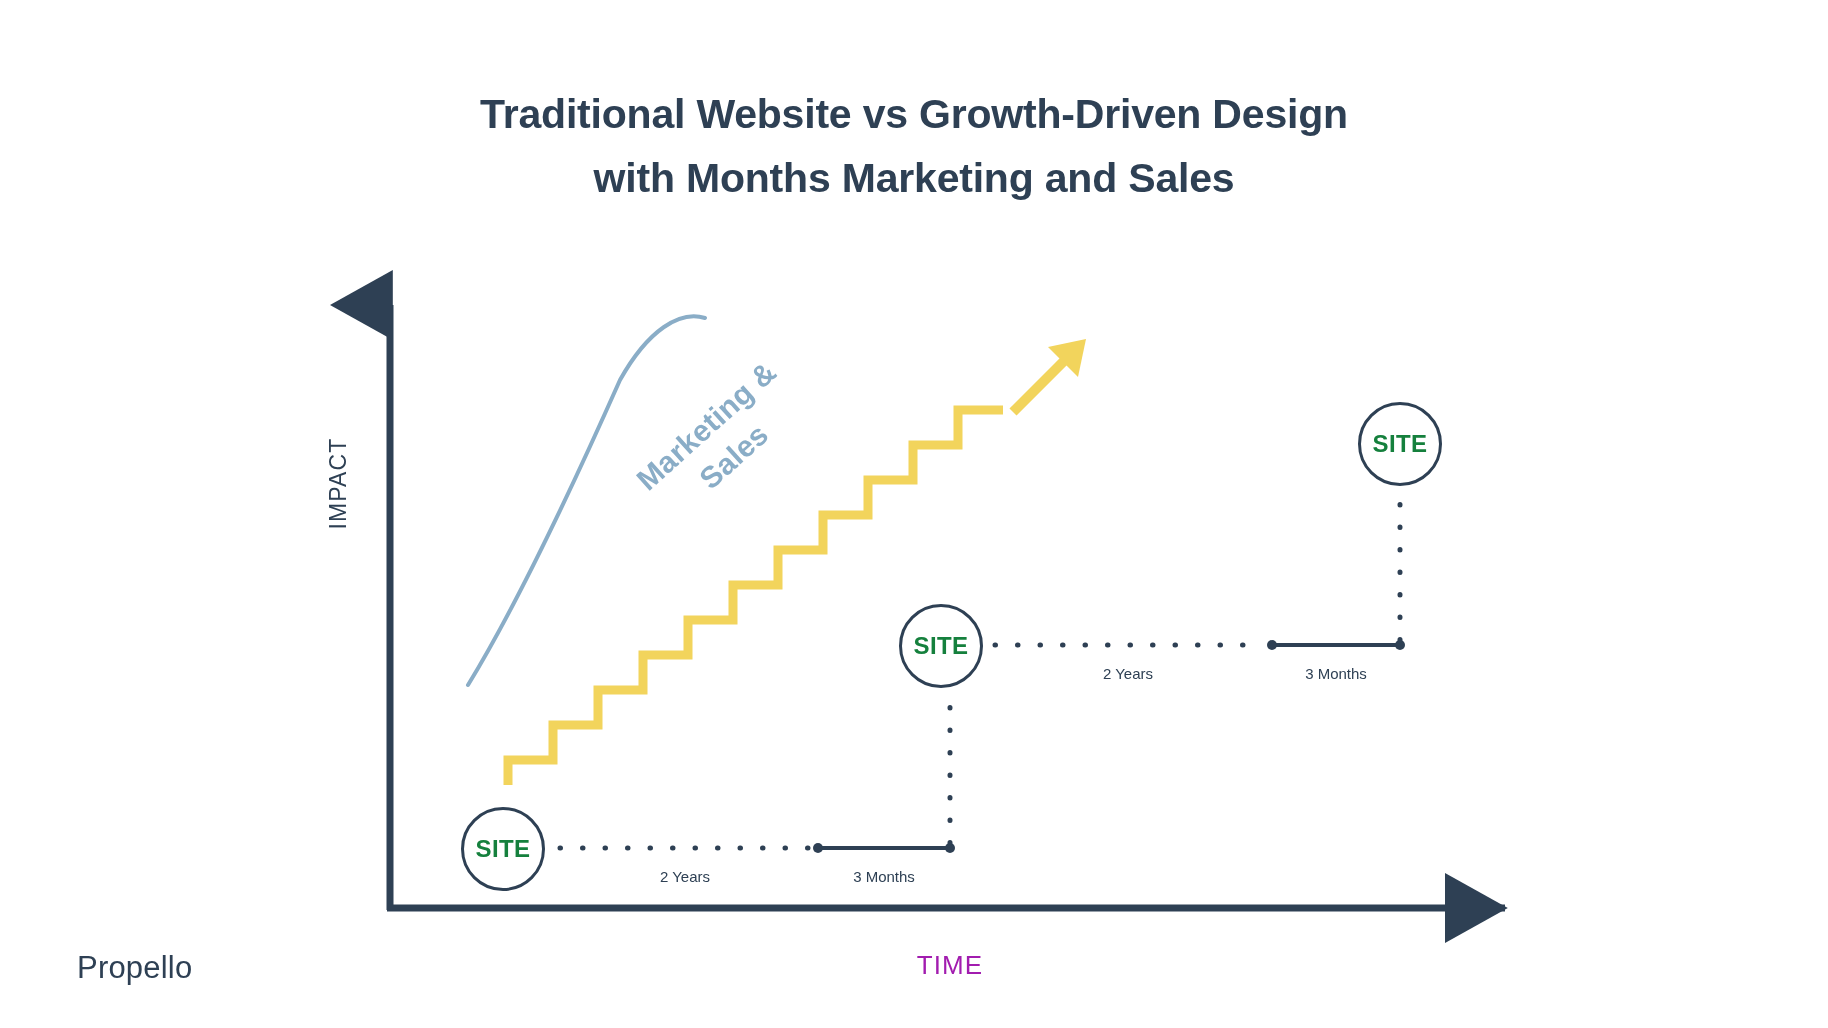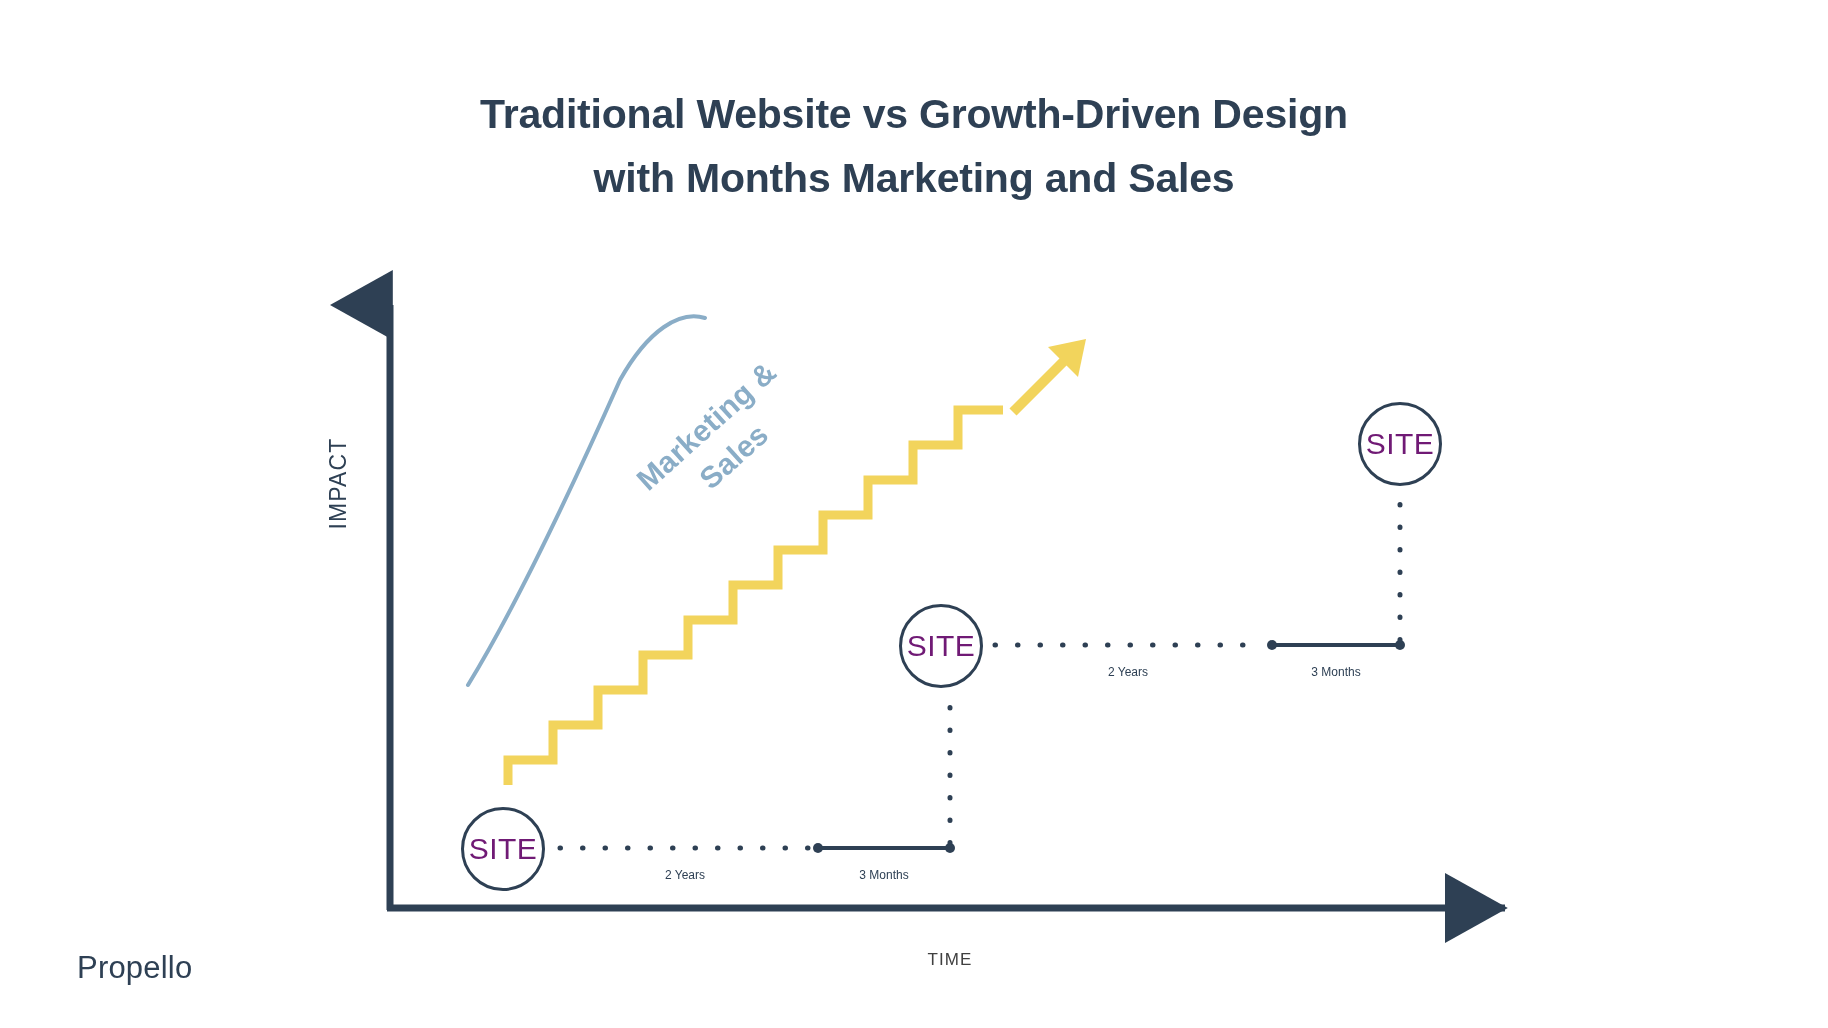--- a/index.html
+++ b/index.html
@@ -70,22 +70,22 @@
     color: #2e4054;
     letter-spacing: 1.1px;
   }
   .axis-label-x {
     position: absolute;
     left: 830px;
     top: 950px;
     width: 240px;
     text-align: center;
     font-family: "Liberation Sans", sans-serif;
-    font-size: 17px;
-    color: #404040;
+    font-size: 26px;
+    color: #a21caf;
     letter-spacing: 1.1px;
   }
 
   
   .curve-label {
     position: absolute;
     left: 600px;
     top: 400px;
     width: 240px;
     text-align: center;
@@ -106,32 +106,32 @@
     border: 3px solid #2e4054;
     border-radius: 50%;
     background: #ffffff;
     box-sizing: border-box;
     display: flex;
     align-items: center;
     justify-content: center;
   }
   .site-node span {
     font-family: "Liberation Sans", sans-serif;
-    font-weight: normal;
-    font-size: 30px;
-    color: #701a75;
+    font-weight: bold;
+    font-size: 24px;
+    color: #15803d;
     letter-spacing: 0.4px;
   }
 
   
   .duration-label {
     position: absolute;
     text-align: center;
     font-family: "Liberation Sans", sans-serif;
-    font-size: 12px;
+    font-size: 15px;
     color: #2e4054;
     white-space: nowrap;
   }
 
   svg.overlay {
     position: absolute;
     left: 0;
     top: 0;
     width: 1828px;
     height: 1028px;

